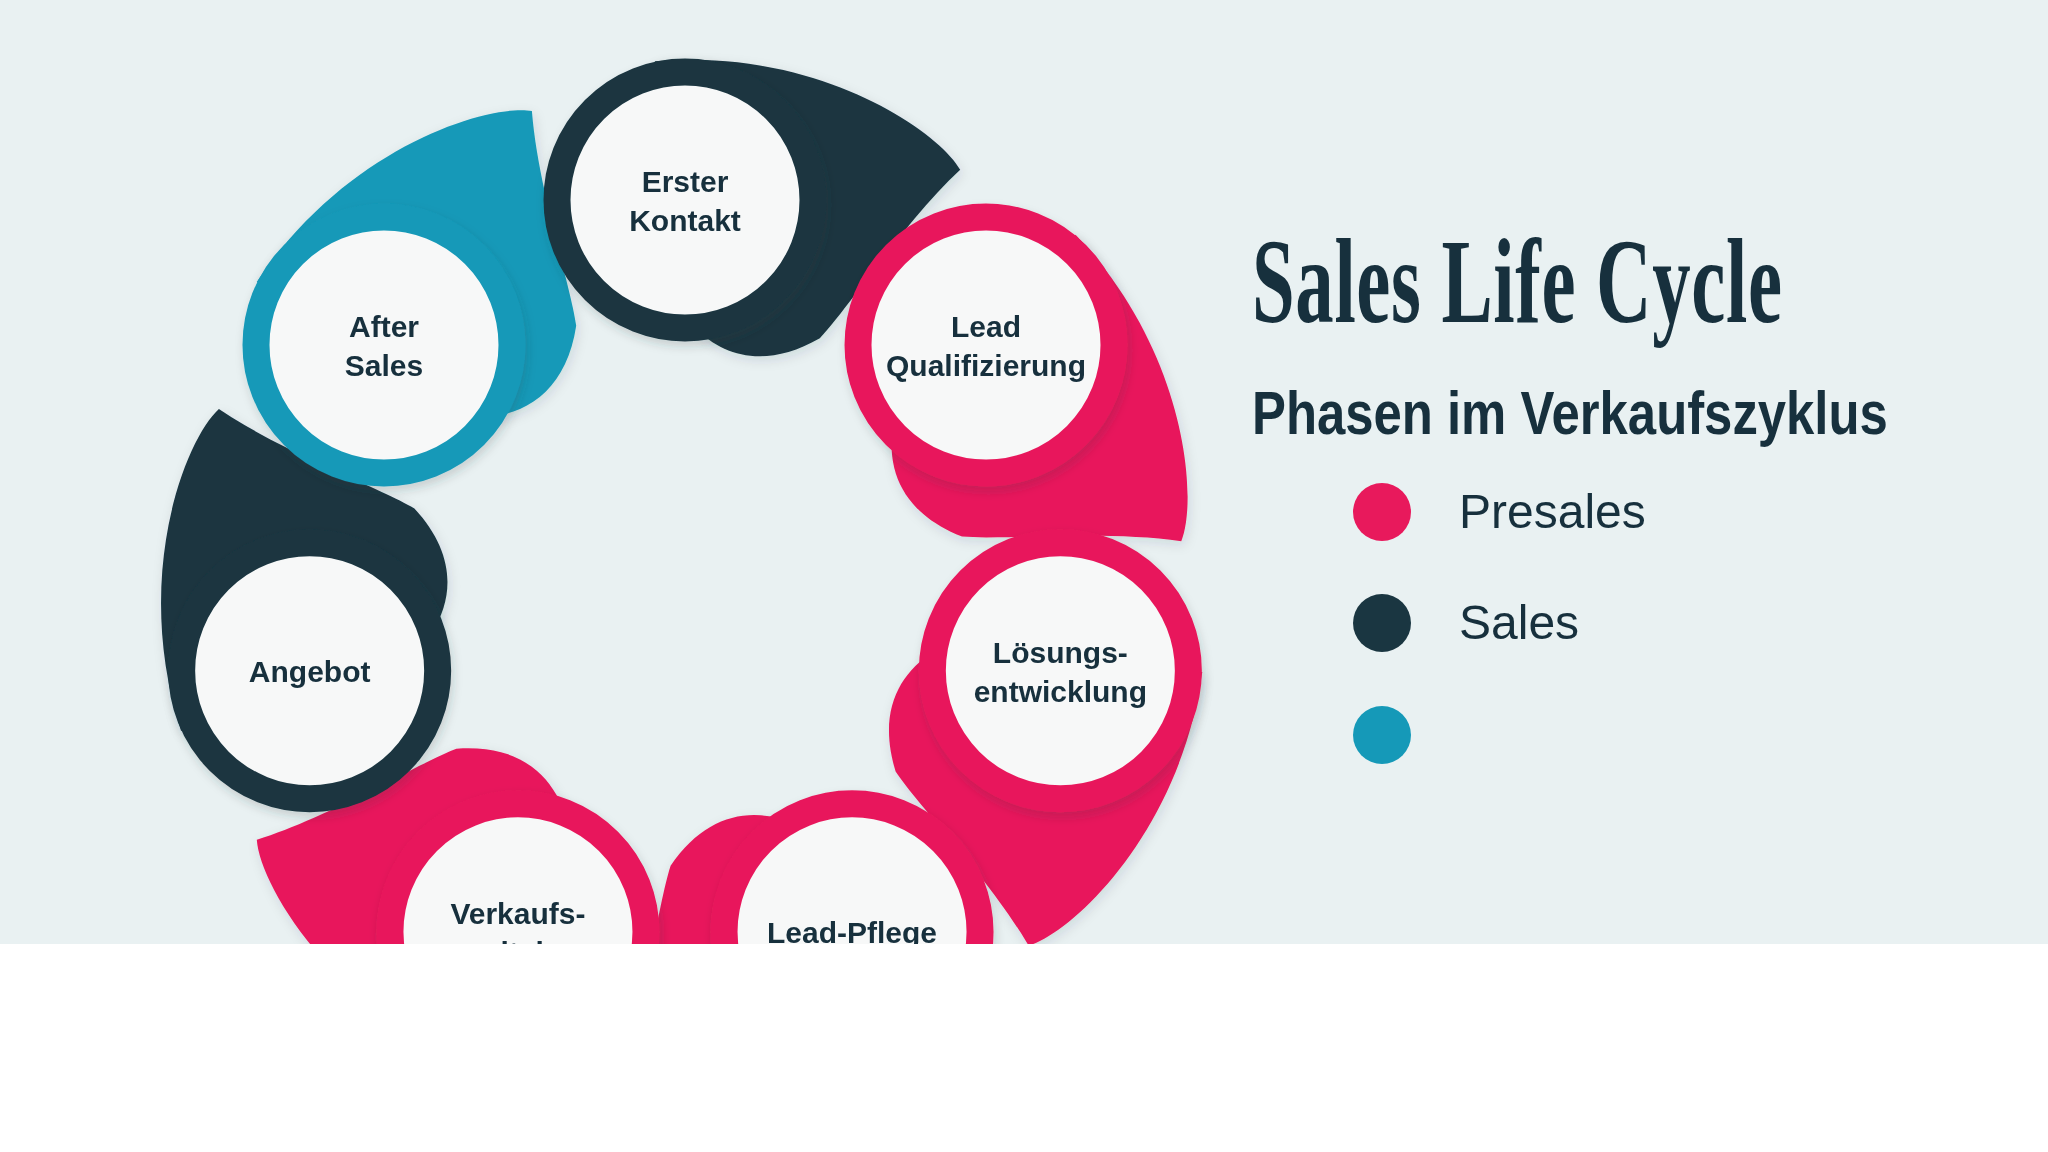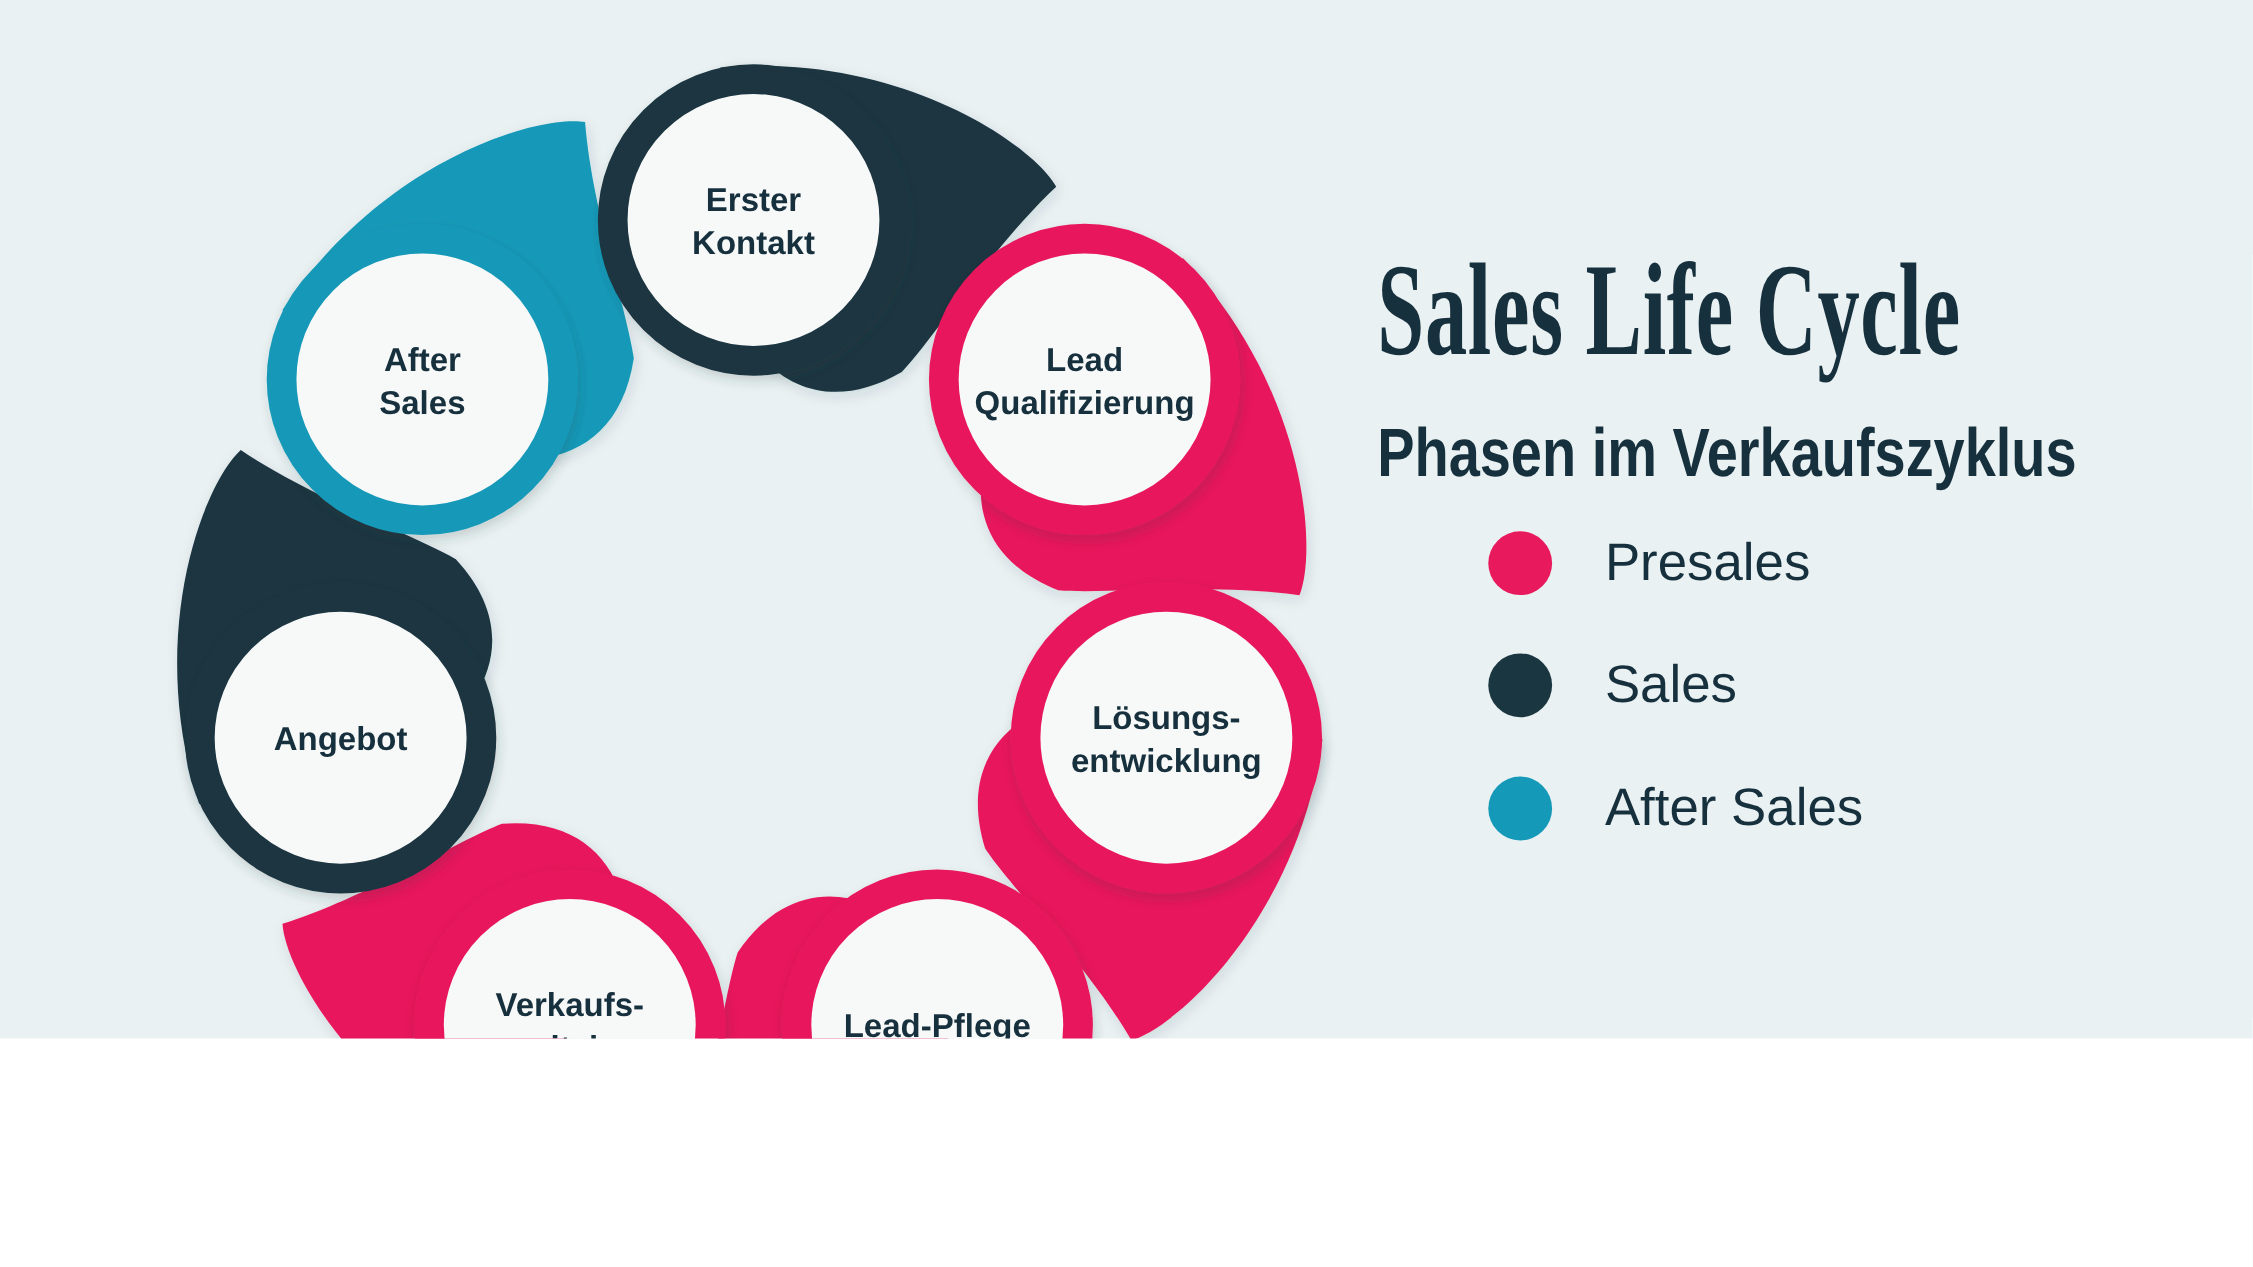--- a/index.html
+++ b/index.html
@@ -144,21 +144,20 @@
       <div class="legend-row" style="top: 483px;">
         <span class="legend-dot" style="background: rgb(232, 25, 92);"></span>
         <span class="legend-label">Presales</span>
       </div>
       <div class="legend-row" style="top: 594px;">
         <span class="legend-dot" style="background: rgb(26, 54, 65);"></span>
         <span class="legend-label">Sales</span>
       </div>
       <div class="legend-row" style="top: 706px;">
         <span class="legend-dot" style="background: rgb(21, 153, 184);"></span>
-        <span class="legend-label">After Sales</span>
       </div>
     </div>
 
   <div class="logo">
     <svg class="logo-mark" id="logo-mark" width="52" height="58" viewBox="0 0 56 58">
       <polygon id="logo-teal" points="25,0 33,0 12,58 3,58" fill="#2496b8"></polygon>
       <g id="logo-pink">
         <polygon points="36,6 44,6 58,58 48,58" fill="#e2265e"></polygon>
         <polygon points="36,6 44,6 24,58 14,58" fill="#e2265e"></polygon>
         <polygon points="27,38 46,38 48.5,47 24.5,47" fill="#e2265e"></polygon>

